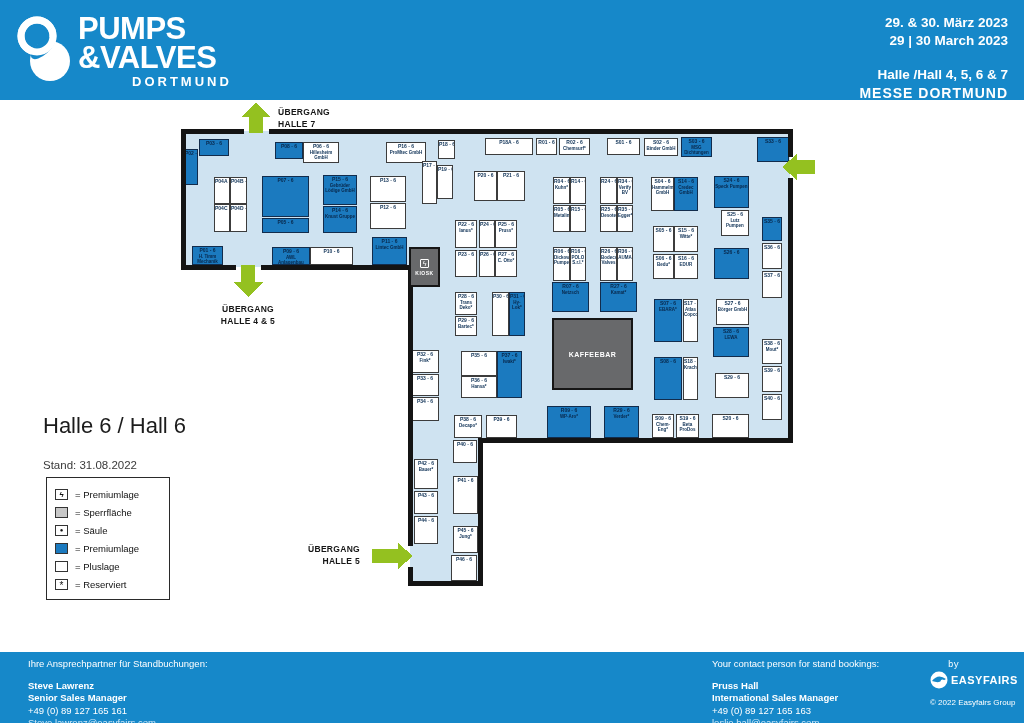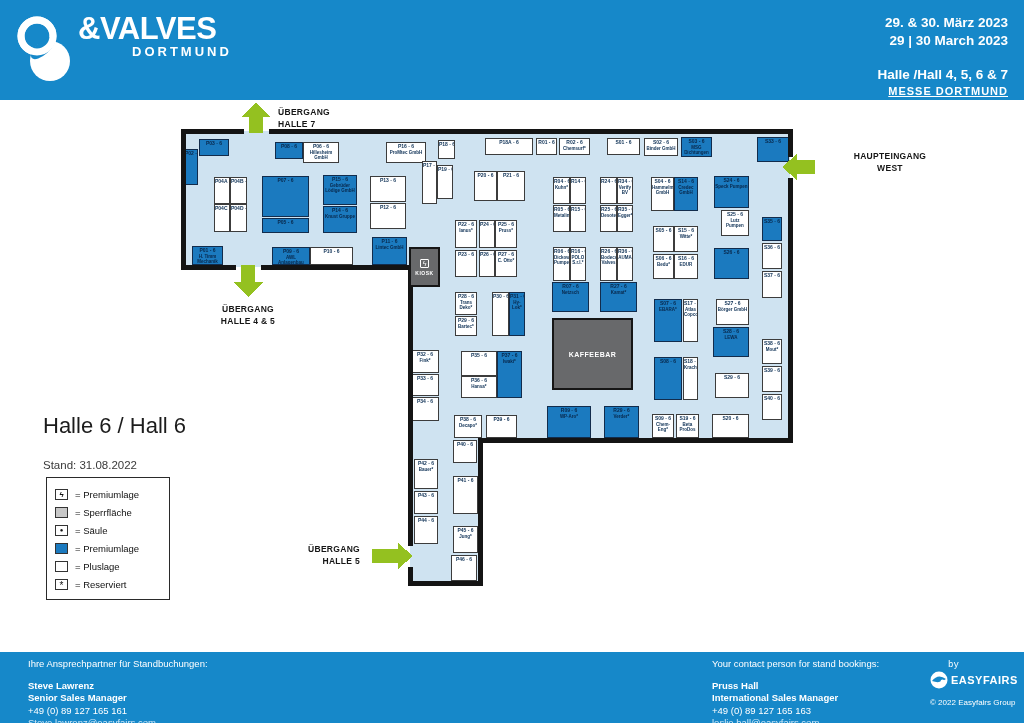--- a/index.html
+++ b/index.html
@@ -8,21 +8,21 @@
 
   
   .header{position:absolute;left:0;top:0;width:1024px;height:100px;background:#1688c9;}
   .logo{position:absolute;left:14px;top:9px;}
   .logo-text{position:absolute;left:78px;top:14px;color:#fff;font-weight:bold;line-height:0.95;}
   .logo-l1,.logo-l2{font-size:31px;letter-spacing:-0.5px;}
   .logo-l3{font-size:13px;letter-spacing:3px;margin-left:54px;margin-top:3px;}
   .header-right{position:absolute;right:16px;top:14px;color:#fff;text-align:right;font-weight:bold;}
   .h-date{font-size:13.5px;line-height:1.35;}
   .h-halls{font-size:13.5px;margin-top:17px;}
-  .h-venue{font-size:11px;letter-spacing:1px;margin-top:3px;text-decoration:underline;}
+  .h-venue{font-size:14px;letter-spacing:1px;margin-top:3px;}
 
   
   .layer{position:absolute;left:0;top:0;width:1024px;height:723px;}
   #floor-svg{z-index:1;pointer-events:none;}
   #booths{z-index:10;}
   #walls-svg{z-index:20;pointer-events:none;}
   #overlay{z-index:30;}
 
   .booth{position:absolute;box-sizing:border-box;border:1px solid #3c3c3c;background:#fff;
          color:#0d3055;text-align:center;overflow:hidden;padding-top:1px;line-height:1.12;}
@@ -74,20 +74,21 @@
 <body>
 
 <div class="header">
   <svg class="logo" width="60" height="82" viewBox="0 0 60 82">
     <circle cx="23" cy="27" r="16" fill="none" stroke="#ffffff" stroke-width="7"></circle>
     <circle cx="36" cy="52" r="20" fill="#ffffff"></circle>
     <ellipse cx="29" cy="39" rx="15" ry="6.5" fill="#1688c9" transform="rotate(-42 29 39)"></ellipse>
     <circle cx="23" cy="27" r="16" fill="none" stroke="#ffffff" stroke-width="7"></circle>
   </svg>
   <div class="logo-text">
+    <div class="logo-l1">PUMPS</div>
     <div class="logo-l2">&amp;VALVES</div>
     <div class="logo-l3">DORTMUND</div>
   </div>
   <div class="header-right">
     <div class="h-date">29. &amp; 30. März 2023</div>
     <div class="h-date">29 | 30 March 2023</div>
     <div class="h-halls">Halle /Hall 4, 5, 6 &amp; 7</div>
     <div class="h-venue">MESSE DORTMUND</div>
   </div>
 </div>
@@ -464,24 +465,20 @@
 </svg>
 
 <div id="overlay" class="layer">
   <div class="alabel" style="left:278px;top:106px;">
     <span>ÜBERGANG</span>
     <span>HALLE 7</span>
   </div>
   <div class="alabel" style="left:200px;top:303px;width:96px;text-align:center;">
     <span>ÜBERGANG</span>
     <span>HALLE 4 &amp; 5</span>
-  </div>
-  <div class="alabel" style="left:828px;top:150px;width:124px;text-align:center;">
-    <span>HAUPTEINGANG</span>
-    <span>WEST</span>
   </div>
   <div class="alabel" style="left:276px;top:543px;width:84px;text-align:right;">
     <span>ÜBERGANG</span>
     <span>HALLE 5</span>
   </div>
 <div class="area small" style="left: 409px; top: 247px; width: 31px; height: 40px;">
       <span class="a-icon">ϟ</span>
       <span class="a-label">KIOSK</span>
     </div>
     <div class="area" style="left: 552px; top: 318px; width: 81px; height: 72px;">

